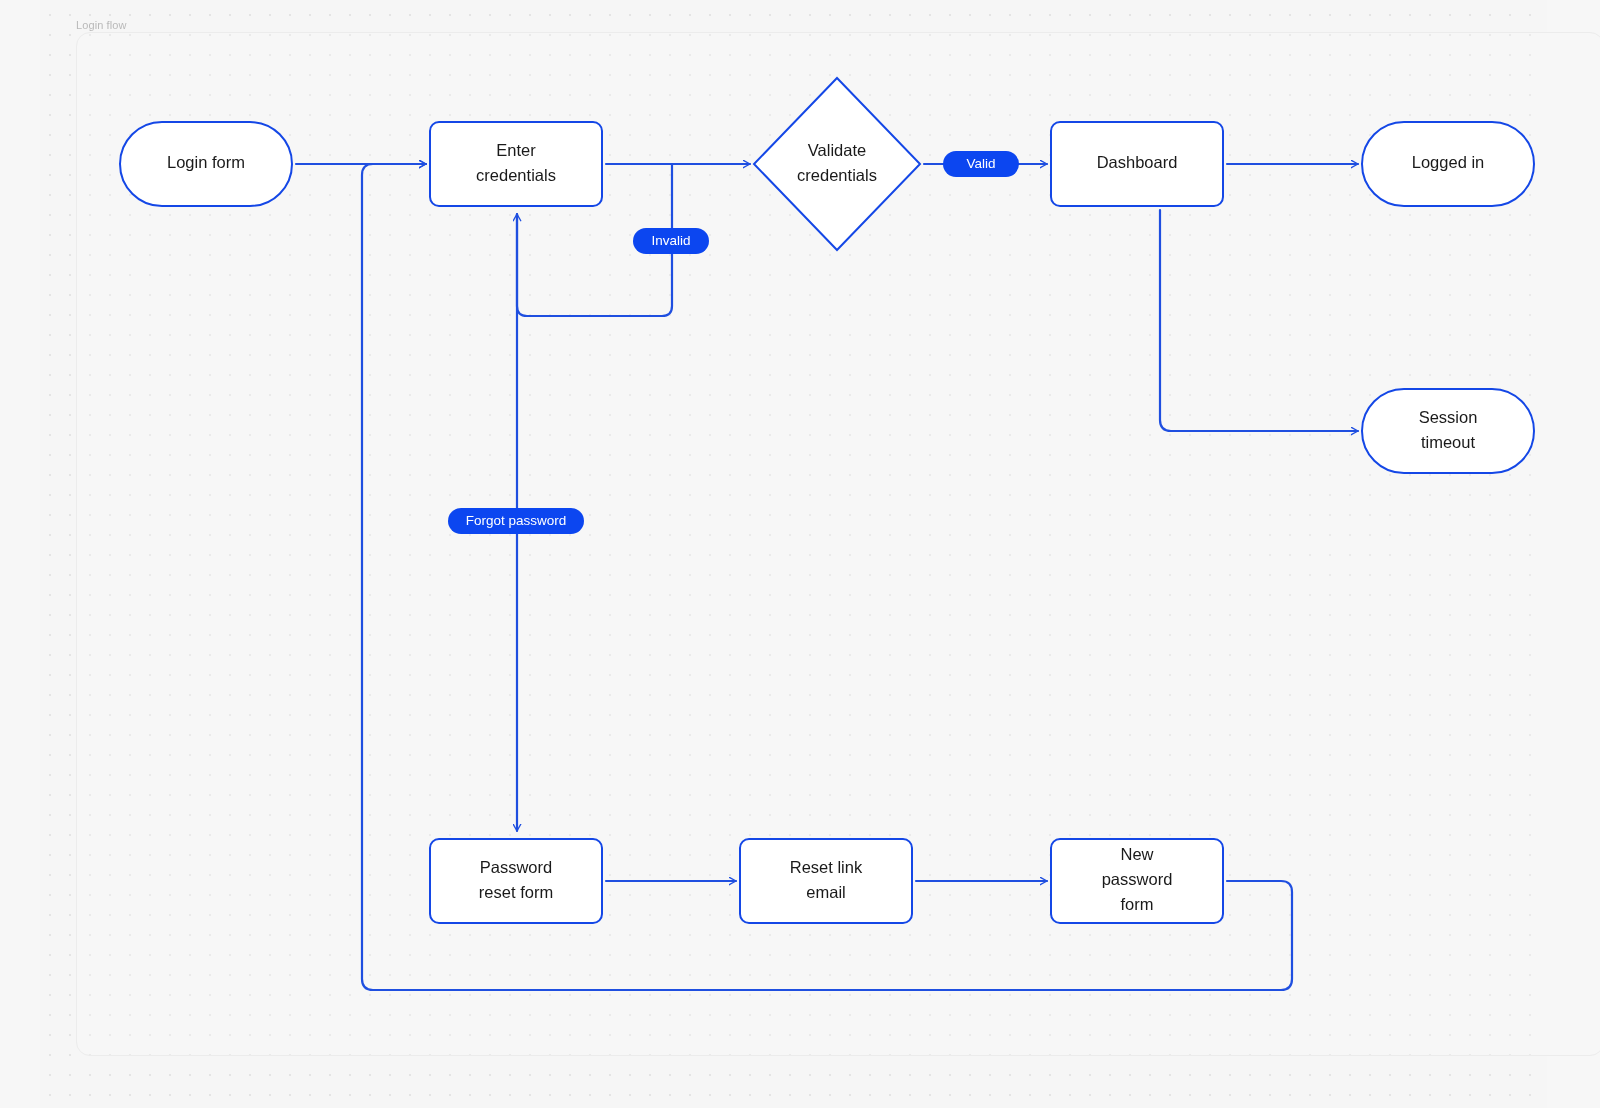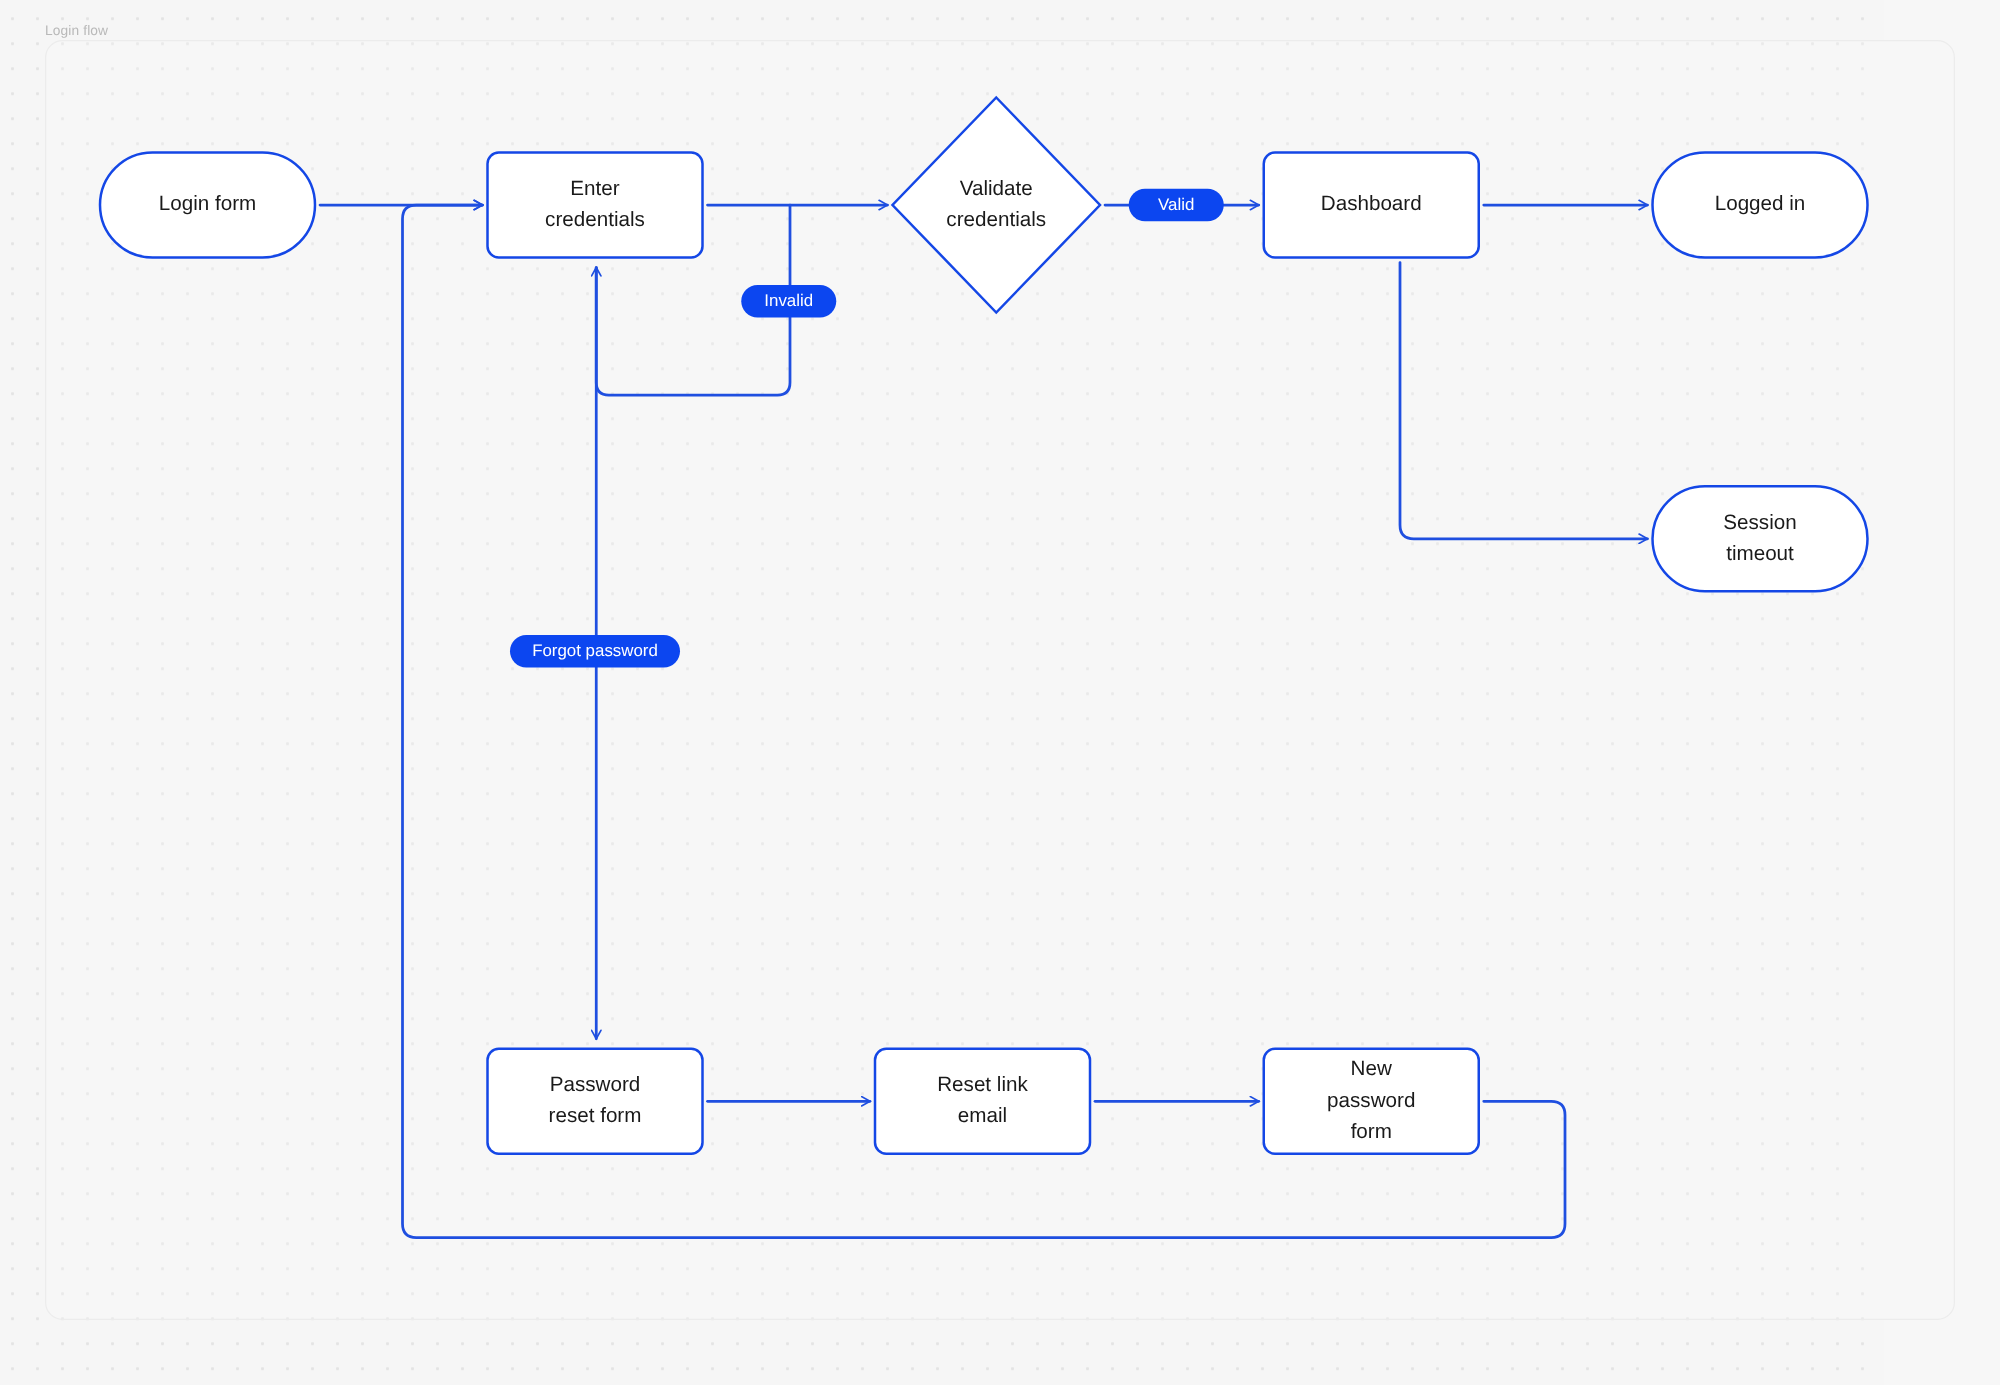--- a/index.html
+++ b/index.html
@@ -16,20 +16,21 @@
   }
   #canvas {
     position: absolute;
     inset: 0;
     width: 1507px;
     height: 1108px;
     background-color: #f6f6f6;
     background-image: radial-gradient(circle, #e4e4e4 1.1px, transparent 1.2px);
     background-size: 20px 20px;
     background-position: 0px 5px;
+    margin-left: 40px;
   }
   #frame {
     position: absolute;
     left: 36px;
     top: 32px;
     width: 1528px;
     height: 1024px;
     border: 1px solid #ececec;
     border-radius: 14px;
     background: rgba(250,250,250,0.30);

